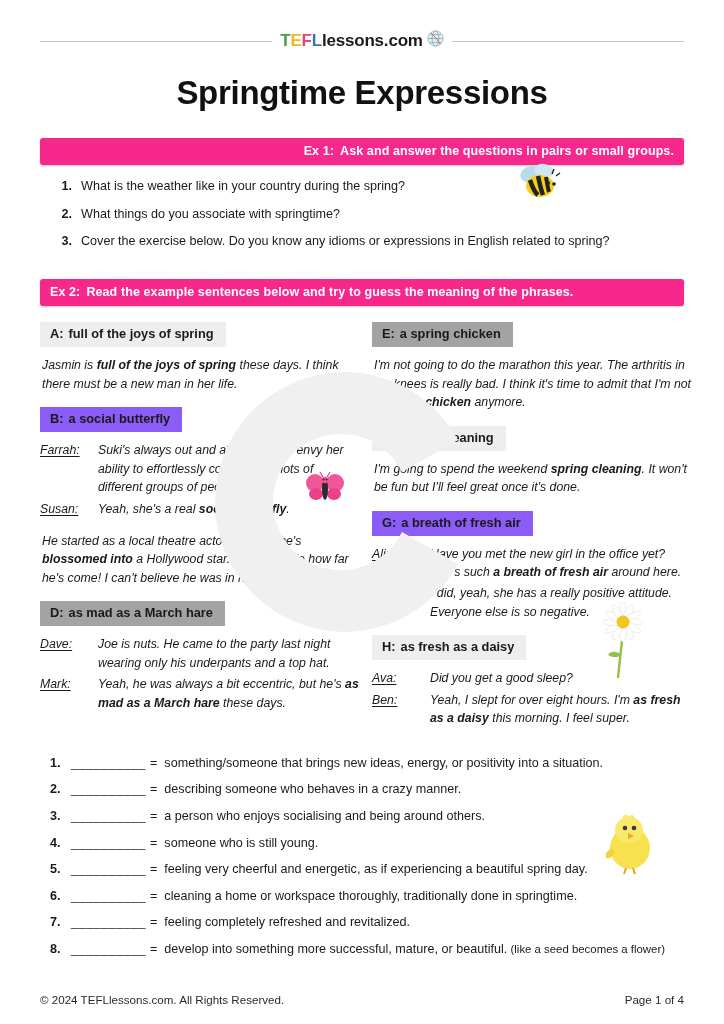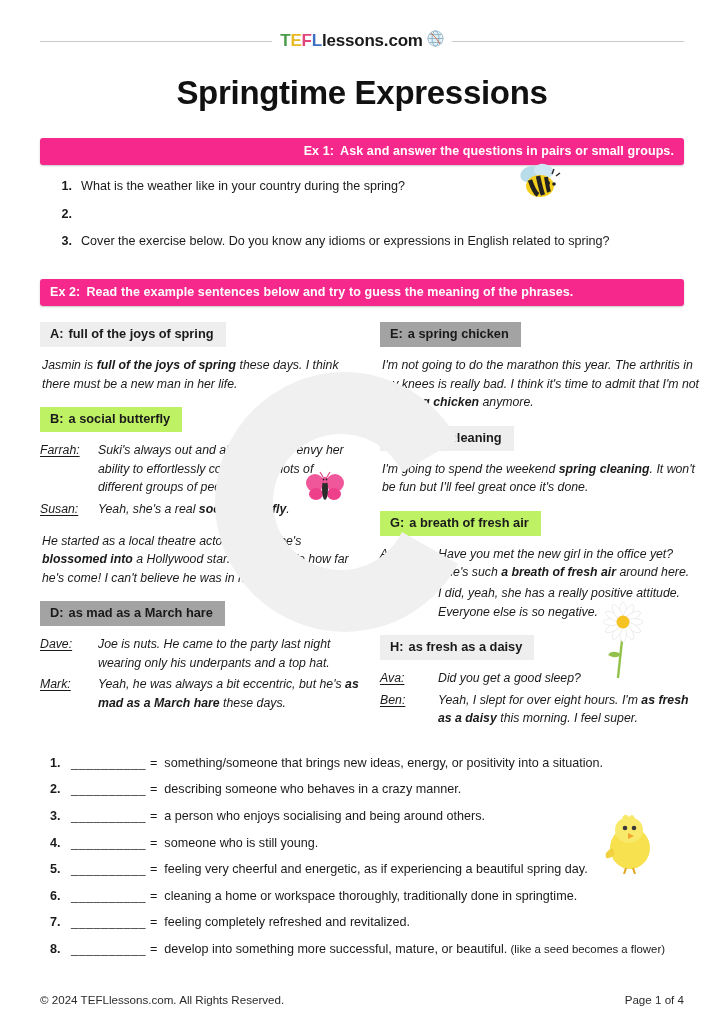--- a/index.html
+++ b/index.html
@@ -86,35 +86,35 @@
   ol.qlist li {
     font-size: 12.6px;
     margin-bottom: 12px;
     display: flex;
     gap: 9px;
     line-height: 1.25;
   }
   ol.qlist li .num { font-weight: 700; width: 14px; text-align: right; flex: 0 0 auto; }
 
   
-  .columns { display: flex; gap: 20px; margin-top: 16px; }
+  .columns { display: flex; gap: 12px; margin-top: 16px; }
   .col { width: 320px; flex: 0 0 320px; }
   .col.right { padding-top: 0; }
 
   .phrase-block { margin-bottom: 14px; }
   .phrase-label {
     display: inline-block;
     font-size: 12.8px;
     font-weight: 700;
     padding: 5px 12px 6px 10px;
     line-height: 1.1;
     white-space: nowrap;
   }
   .hl-gray   { background: #eeeeee; }
-  .hl-yellow { background: #bef264; }
+  .hl-yellow { background: #8b5cf6; }
   .hl-green  { background: #a3a3a3; }
   .phrase-label .letter { margin-right: 5px; }
 
   .example {
     font-size: 12.3px;
     font-style: italic;
     line-height: 1.5;
     margin-top: 9px;
     padding-left: 2px;
   }
@@ -263,20 +263,21 @@
     <span class="exnum">Ex 1:</span><span>Ask and answer the questions in pairs or small groups.</span>
   </div>
 
   <ol class="qlist" id="ex1-list">
       <li>
         <span class="num">1.</span>
         <span class="qtext">What is the weather like in your country during the spring?</span>
       </li>
       <li>
         <span class="num">2.</span>
+        <span class="qtext">What things do you associate with springtime?</span>
       </li>
       <li>
         <span class="num">3.</span>
         <span class="qtext">Cover the exercise below. Do you know any idioms or expressions in English related to spring?</span>
       </li>
     </ol>
 
   <div class="banner" id="ex2-banner">
     <span class="exnum">Ex 2:</span><span>Read the example sentences below and try to guess the meaning of the phrases.</span>
   </div>

